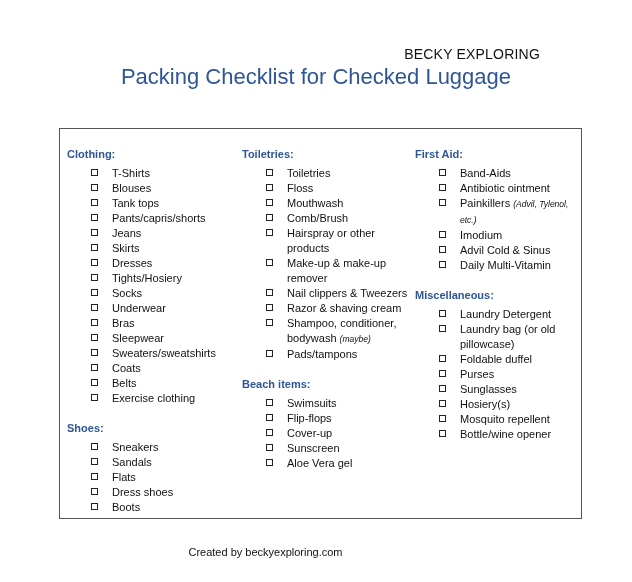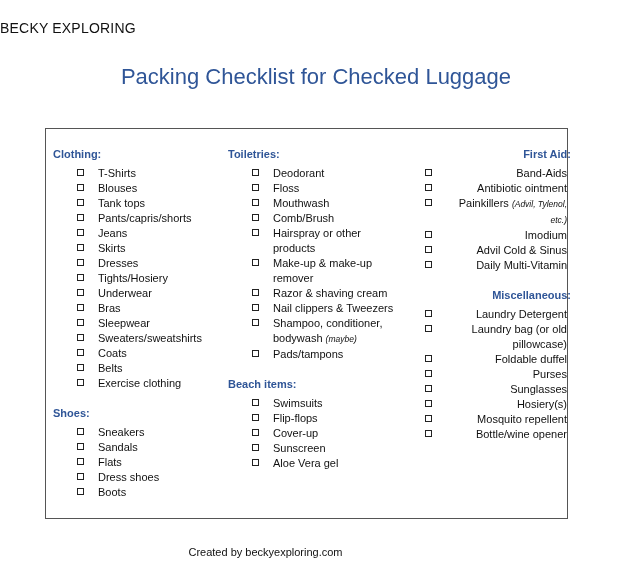--- a/index.html
+++ b/index.html
@@ -1,23 +1,23 @@
 <!DOCTYPE html>
 <html><head>
 <meta charset="utf-8">
 <style>
   html, body { margin:0; padding:0; background:#ffffff; }
   body { width:632px; height:582px; position:relative; font-family:"Liberation Sans", sans-serif; color:#000; overflow:hidden; }
-  .brand { position:absolute; top:20px; left:0; width:540px; text-align:left; font-size:14px; letter-spacing:0.2px; color:#111; }
+  .brand { position:absolute; top:46px; left:0; width:540px; text-align:right; font-size:14px; letter-spacing:0.2px; color:#111; }
   .title { position:absolute; top:64px; left:0; width:632px; text-align:center; font-size:22px; color:#2f5597; }
-  .box { position:absolute; left:45px; top:128px; width:523px; height:391px; border:1.5px solid #555; box-sizing:border-box; }
+  .box { position:absolute; left:59px; top:128px; width:523px; height:391px; border:1.5px solid #555; box-sizing:border-box; }
   .col { position:absolute; top:18px; }
   .col1 { left:7px; width:175px; }
   .col2 { left:182px; width:175px; }
-  .col3 { left:355px; width:170px;text-align:right; }
+  .col3 { left:355px; width:170px; }
   .section { margin-bottom:15px; }
   .section-title { color:#2f5597; font-weight:bold; font-size:11px; height:15px; line-height:15px; }
   ul { list-style:none; margin:4px; padding:0; }
   li { position:relative; padding-left:41px; font-size:11px; line-height:15px; color:#111; }
   .cb { position:absolute; left:20px; top:3px; width:7px; height:7px; border:1px solid #222; box-sizing:border-box; background:#fff; }
   .note { font-style:italic; font-size:8.5px; }
   .footer { position:absolute; top:546px; left:0; width:531px; text-align:center; font-size:11px; color:#111; }
 </style>
 </head>
 <body>
@@ -31,20 +31,21 @@
         <div class="section-title">Clothing:</div>
         <ul>
           <li><span class="cb"></span><span>T-Shirts</span></li>
           <li><span class="cb"></span><span>Blouses</span></li>
           <li><span class="cb"></span><span>Tank tops</span></li>
           <li><span class="cb"></span><span>Pants/capris/shorts</span></li>
           <li><span class="cb"></span><span>Jeans</span></li>
           <li><span class="cb"></span><span>Skirts</span></li>
           <li><span class="cb"></span><span>Dresses</span></li>
           <li><span class="cb"></span><span>Tights/Hosiery</span></li>
+          <li><span class="cb"></span><span>Socks</span></li>
           <li><span class="cb"></span><span>Underwear</span></li>
           <li><span class="cb"></span><span>Bras</span></li>
           <li><span class="cb"></span><span>Sleepwear</span></li>
           <li><span class="cb"></span><span>Sweaters/sweatshirts</span></li>
           <li><span class="cb"></span><span>Coats</span></li>
           <li><span class="cb"></span><span>Belts</span></li>
           <li><span class="cb"></span><span>Exercise clothing</span></li>
         </ul>
       </div>
       <div class="section">
@@ -55,28 +56,28 @@
           <li><span class="cb"></span><span>Flats</span></li>
           <li><span class="cb"></span><span>Dress shoes</span></li>
           <li><span class="cb"></span><span>Boots</span></li>
         </ul>
       </div>
     </div>
   <div class="col col2">
       <div class="section">
         <div class="section-title">Toiletries:</div>
         <ul>
-          <li><span class="cb"></span><span>Deodorant</span></li>
+          <li><span class="cb"></span><span>Toiletries</span></li>
           <li><span class="cb"></span><span>Floss</span></li>
           <li><span class="cb"></span><span>Mouthwash</span></li>
           <li><span class="cb"></span><span>Comb/Brush</span></li>
           <li><span class="cb"></span><span>Hairspray or other products</span></li>
           <li><span class="cb"></span><span>Make-up &amp; make-up remover</span></li>
+          <li><span class="cb"></span><span>Nail clippers &amp; Tweezers</span></li>
           <li><span class="cb"></span><span>Razor &amp; shaving cream</span></li>
-          <li><span class="cb"></span><span>Nail clippers &amp; Tweezers</span></li>
           <li><span class="cb"></span><span>Shampoo, conditioner, bodywash</span> <span class="note">(maybe)</span></li>
           <li><span class="cb"></span><span>Pads/tampons</span></li>
         </ul>
       </div>
       <div class="section">
         <div class="section-title">Beach items:</div>
         <ul>
           <li><span class="cb"></span><span>Swimsuits</span></li>
           <li><span class="cb"></span><span>Flip-flops</span></li>
           <li><span class="cb"></span><span>Cover-up</span></li>

